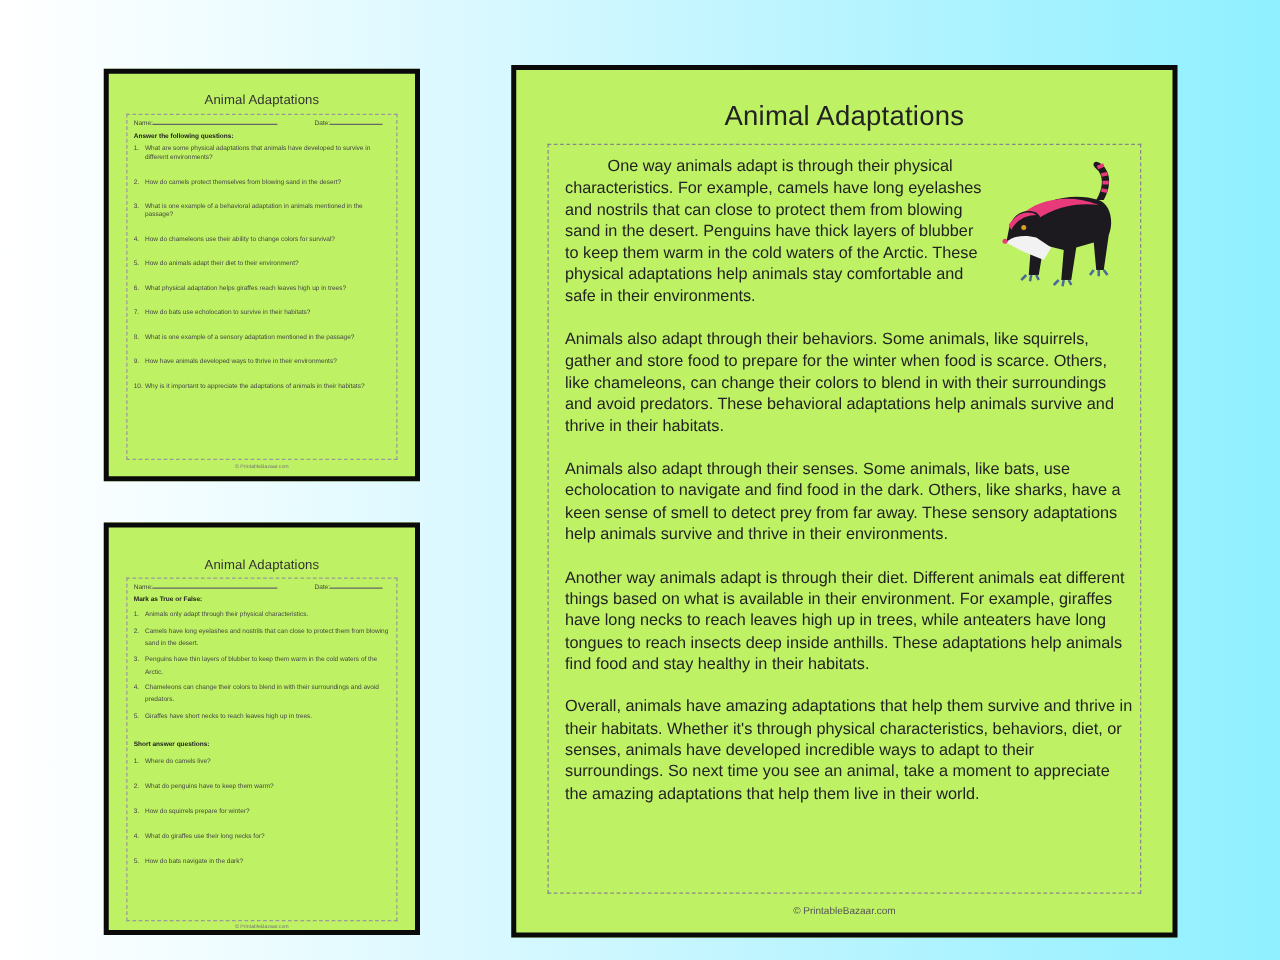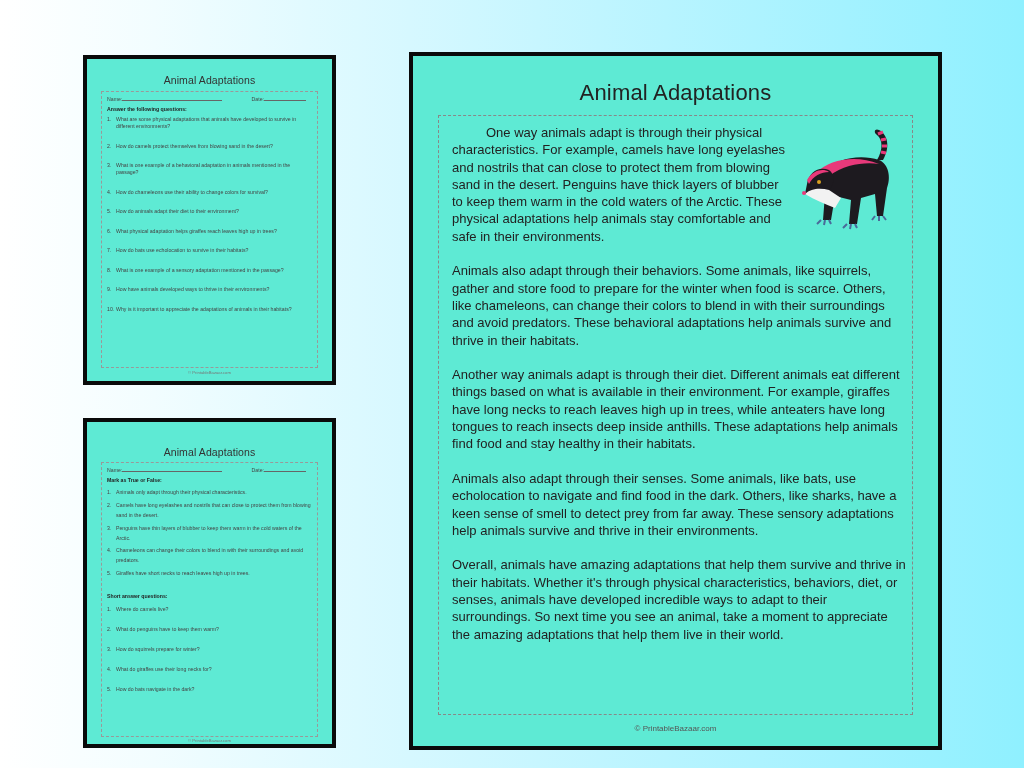--- a/index.html
+++ b/index.html
@@ -3,21 +3,21 @@
 <meta charset="utf-8">
 <style>
   html, body { margin:0; padding:0; }
   body {
     width:1024px; height:768px; overflow:hidden; position:relative;
     background: linear-gradient(90deg, #ffffff 0%, #f2fdff 15%, #d6f8ff 40%, #b8f4ff 65%, #8ff0ff 100%);
     font-family: "Liberation Sans", "DejaVu Sans", sans-serif;
     color:#222;
   }
   .page {
-    position:absolute; background:#5eead4; border:4px solid #0a0a0a; box-sizing:border-box;
+    position:absolute; background:#bef264; border:4px solid #0a0a0a; box-sizing:border-box;
   }
   
   .ws-a { left:83px; top:55px; width:253px; height:330px; }
   .ws-b { left:83px; top:418px; width:253px; height:330px; }
   .ws-title {
     text-align:center; font-size:10.5px; color:#333; margin-top:15px; letter-spacing:0.1px;
   }
   .ws-box {
     position:absolute; left:14px; right:14px; border:1px dashed #999; box-sizing:border-box;
     padding:4px 5px 0 5px; font-size:5.2px; color:#444; line-height:1.35;
@@ -188,19 +188,19 @@
           <path d="M12 56 C18 46 28 44 34 48 C26 48 18 52 14 60 Z" fill="#e8397a"></path>
           <path d="M10 70 C16 64 26 64 34 66 L46 74 L40 84 C30 80 20 76 10 70 Z" fill="#f2f2f2"></path>
           <circle cx="24" cy="58" r="2" fill="#d9a020"></circle>
           <circle cx="9" cy="69" r="2" fill="#e8397a"></circle>
 
           <path d="M26 96 l-4 4 M30 96 l-1 5 M34 96 l2 4 M52 100 l-4 4 M56 100 l-1 5 M60 100 l2 4 M80 92 l-3 4 M84 92 l0 5 M88 92 l3 4" stroke="#4a6a9a" stroke-width="2"></path>
         </svg>
       </div>
       <p class="indent"><span>One way animals adapt is through their physical characteristics. For example, camels have long eyelashes and nostrils that can close to protect them from blowing sand in the desert. Penguins have thick layers of blubber to keep them warm in the cold waters of the Arctic. These physical adaptations help animals stay comfortable and safe in their environments.</span></p>
       <p><span>Animals also adapt through their behaviors. Some animals, like squirrels, gather and store food to prepare for the winter when food is scarce. Others, like chameleons, can change their colors to blend in with their surroundings and avoid predators. These behavioral adaptations help animals survive and thrive in their habitats.</span></p>
+      <p><span>Animals also adapt through their senses. Some animals, like bats, use echolocation to navigate and find food in the dark. Others, like sharks, have a keen sense of smell to detect prey from far away. These sensory adaptations help animals survive and thrive in their environments.</span></p>
       <p><span>Another way animals adapt is through their diet. Different animals eat different things based on what is available in their environment. For example, giraffes have long necks to reach leaves high up in trees, while anteaters have long tongues to reach insects deep inside anthills. These adaptations help animals find food and stay healthy in their habitats.</span></p>
-      <p><span>Animals also adapt through their senses. Some animals, like bats, use echolocation to navigate and find food in the dark. Others, like sharks, have a keen sense of smell to detect prey from far away. These sensory adaptations help animals survive and thrive in their environments.</span></p>
       <p><span>Overall, animals have amazing adaptations that help them survive and thrive in their habitats. Whether it's through physical characteristics, behaviors, diet, or senses, animals have developed incredible ways to adapt to their surroundings. So next time you see an animal, take a moment to appreciate the amazing adaptations that help them live in their world.</span></p>
     </div>
   </div>
   <div class="main-foot">© PrintableBazaar.com</div>
 </div>
 
 </body></html>

